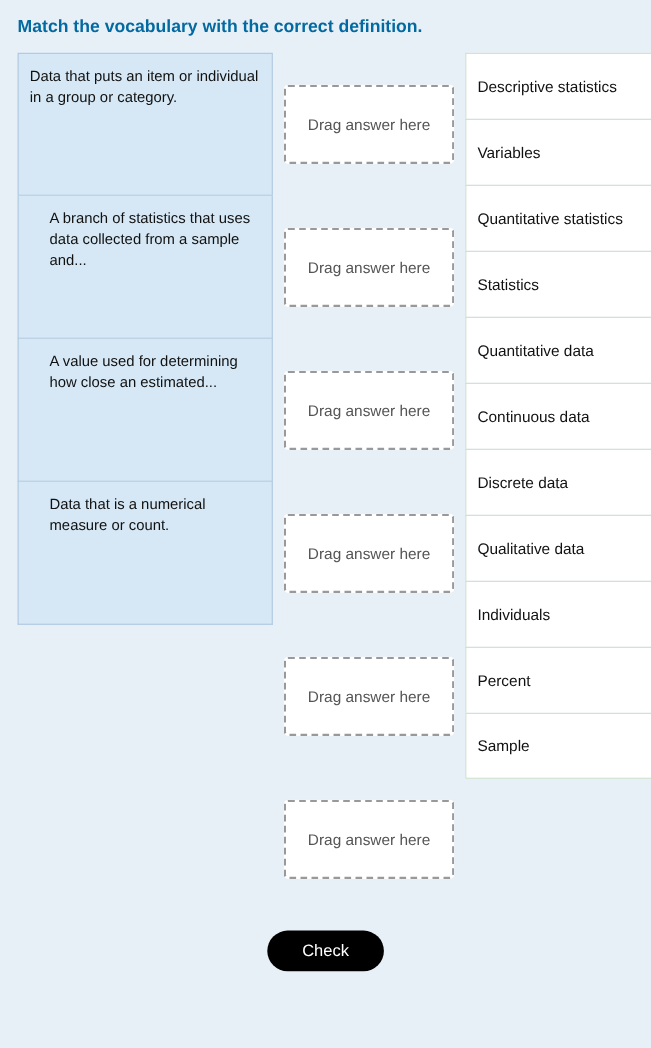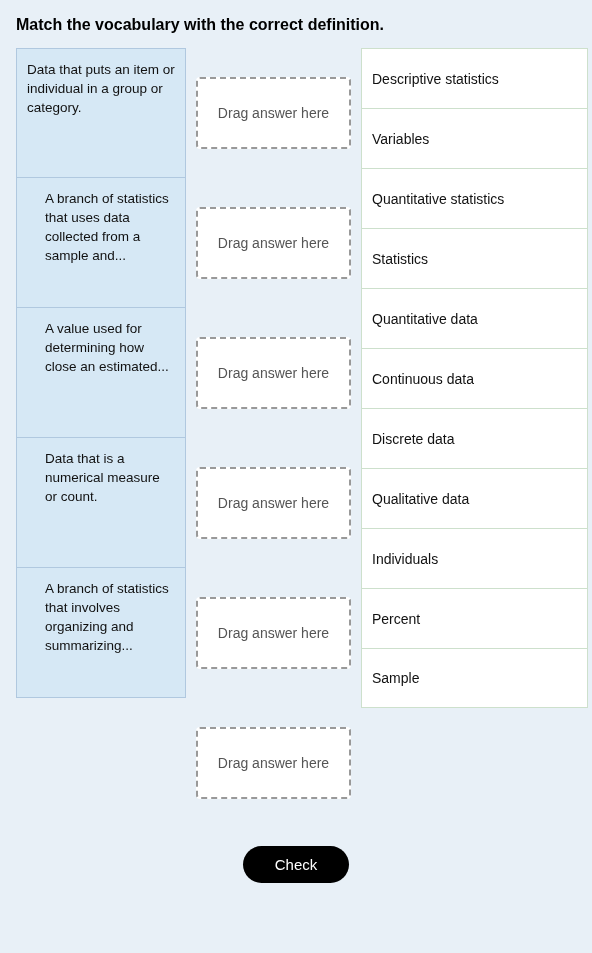--- a/index.html
+++ b/index.html
@@ -7,33 +7,33 @@
       font-family: Arial, sans-serif;
       background: #e8f0f7;
       width: 592px;
       min-height: 953px;
       padding: 16px;
     }
     .title {
       font-weight: bold;
       font-size: 16px;
       margin-bottom: 14px;
-      color: #000000;
+      color: #0369a1;
     }
     .main-layout {
       display: flex;
       flex-direction: row;
       gap: 10px;
       align-items: flex-start;
     }
     .left-column {
       display: flex;
       flex-direction: column;
       gap: 0;
-      width: 170px;
+      width: 232px;
       flex-shrink: 0;
     }
     .middle-column {
       display: flex;
       flex-direction: column;
       gap: 0;
       width: 155px;
       flex-shrink: 0;
     }
     .right-column {
@@ -117,21 +117,20 @@
 
 <p class="title">Match the vocabulary with the correct definition.</p>
 
 <div class="main-layout">
 
   <div class="left-column">
     <div class="definition-box">Data that puts an item or individual in a group or category.</div>
     <div class="definition-box">A branch of statistics that uses data collected from a sample and...</div>
     <div class="definition-box">A value used for determining how close an estimated...</div>
     <div class="definition-box">Data that is a numerical measure or count.</div>
-    <div class="definition-box">A branch of statistics that involves organizing and summarizing...</div>
   </div>
 
   <div class="middle-column">
     <div class="drag-box-wrapper">
       <div class="drag-box">Drag answer here</div>
     </div>
     <div class="drag-box-wrapper">
       <div class="drag-box">Drag answer here</div>
     </div>
     <div class="drag-box-wrapper">

